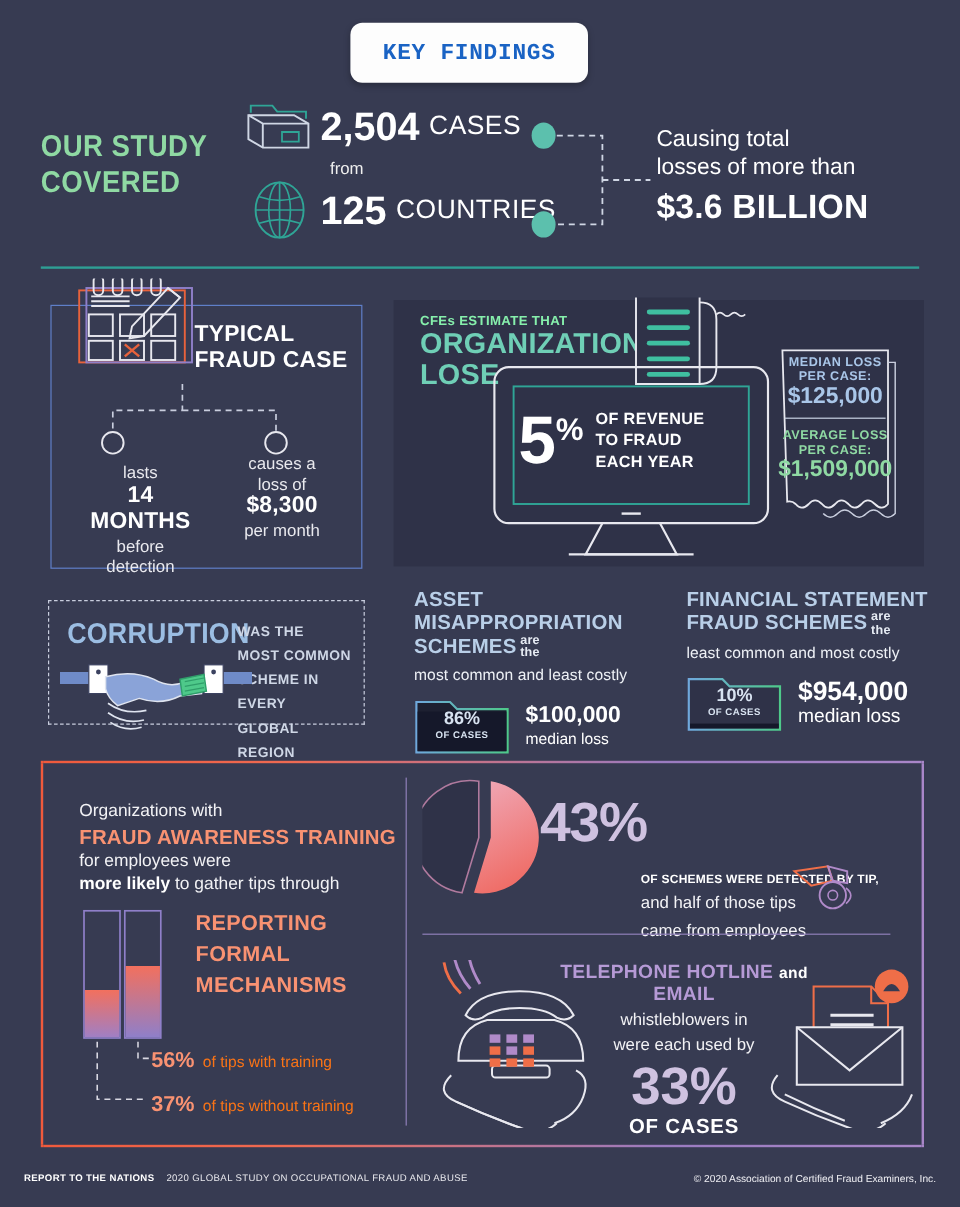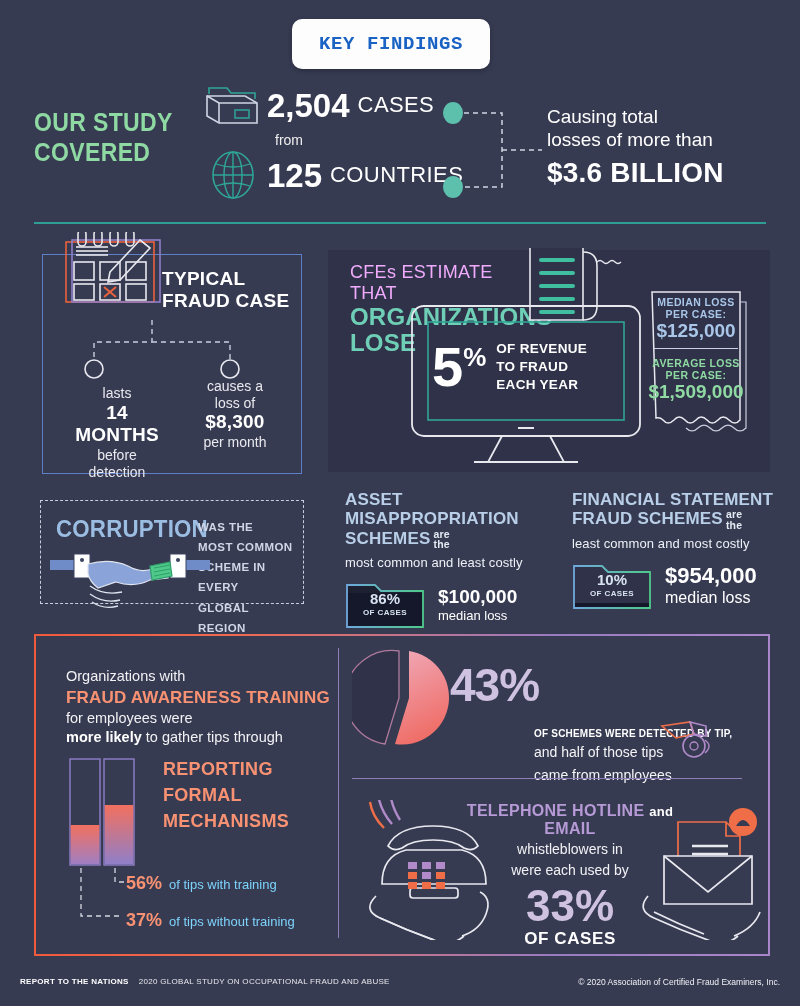--- a/index.html
+++ b/index.html
@@ -68,21 +68,21 @@
   .leaf .big{font-size:19px;font-weight:bold;letter-spacing:.2px;line-height:1.2;}
   .leaf-left{left:62px;top:385px;width:110px;}
   .leaf-right{left:180px;top:378px;width:110px;}
 
   
   .panel-cfe{
     position:absolute;left:328px;top:250px;width:442px;height:222px;
     background:#2f3248;
   }
   .cfe-head{position:absolute;left:350px;top:262px;width:160px;}
-  .cfe-head .t1{font-size:18px;font-weight:normal;color:#f0abfc;letter-spacing:.3px;}
+  .cfe-head .t1{font-size:11px;font-weight:bold;color:#86efac;letter-spacing:.3px;}
   .cfe-head .t2{font-size:24px;font-weight:bold;color:#6fcfb6;line-height:1.08;letter-spacing:.2px;}
   .monitor{position:absolute;left:406px;top:300px;width:262px;height:170px;}
   .screen-txt{position:absolute;left:432px;top:328px;width:190px;height:78px;display:flex;align-items:center;}
   .pct5{font-size:56px;font-weight:bold;line-height:.9;}
   .pct5 sup{font-size:26px;font-weight:bold;vertical-align:super;}
   .screen-lines{margin-left:10px;font-size:13.5px;font-weight:bold;line-height:1.32;letter-spacing:.3px;}
   .receipt-top{position:absolute;left:505px;top:248px;width:120px;height:110px;}
   .losscard{position:absolute;left:644px;top:288px;width:104px;height:148px;}
   .losstxt{position:absolute;left:646px;top:296px;width:100px;text-align:center;}
   .losstxt .cap{font-size:10.5px;font-weight:bold;letter-spacing:.4px;}
@@ -136,21 +136,21 @@
   .train-txt .r2{font-size:17px;font-weight:bold;color:#f99272;letter-spacing:.2px;margin:2px 0 1px;}
   .train-txt .r4 b{font-weight:bold;color:#ffffff;}
   .frm{
     position:absolute;left:163px;top:756px;width:160px;
     font-size:18px;font-weight:bold;color:#f99272;line-height:1.45;letter-spacing:.3px;
   }
   .bars{position:absolute;left:68px;top:757px;width:90px;height:110px;}
   .barnotes{position:absolute;left:68px;top:868px;width:270px;height:62px;}
   .bn{position:absolute;display:flex;align-items:baseline;}
   .bn .p{font-size:18px;font-weight:bold;color:#f99272;}
-  .bn .t{font-size:13px;font-weight:300;color:#7dd3fc;margin-left:7px;}
+  .bn .t{font-size:13px;font-weight:300;color:#f97316;margin-left:7px;}
   .bn1{left:58px;top:5px;} .bn2{left:58px;top:42px;}
 
   .vdiv{position:absolute;left:338px;top:648px;width:1px;height:290px;background:#8f7fb8;}
 
   .pie{position:absolute;left:352px;top:648px;width:110px;height:100px;}
   .p43{
     position:absolute;left:450px;top:662px;font-size:46px;font-weight:bold;
     color:#cfc2e0;letter-spacing:-1px;line-height:1;
   }
   .p43txt{position:absolute;left:534px;top:684px;width:222px;}

